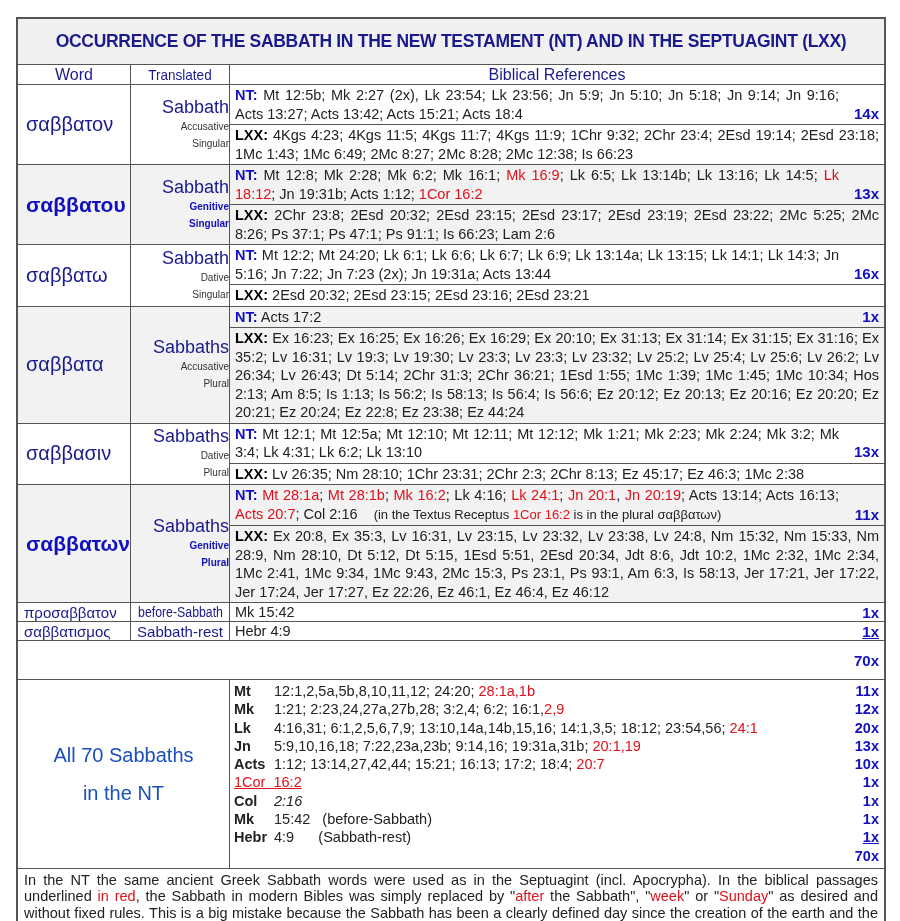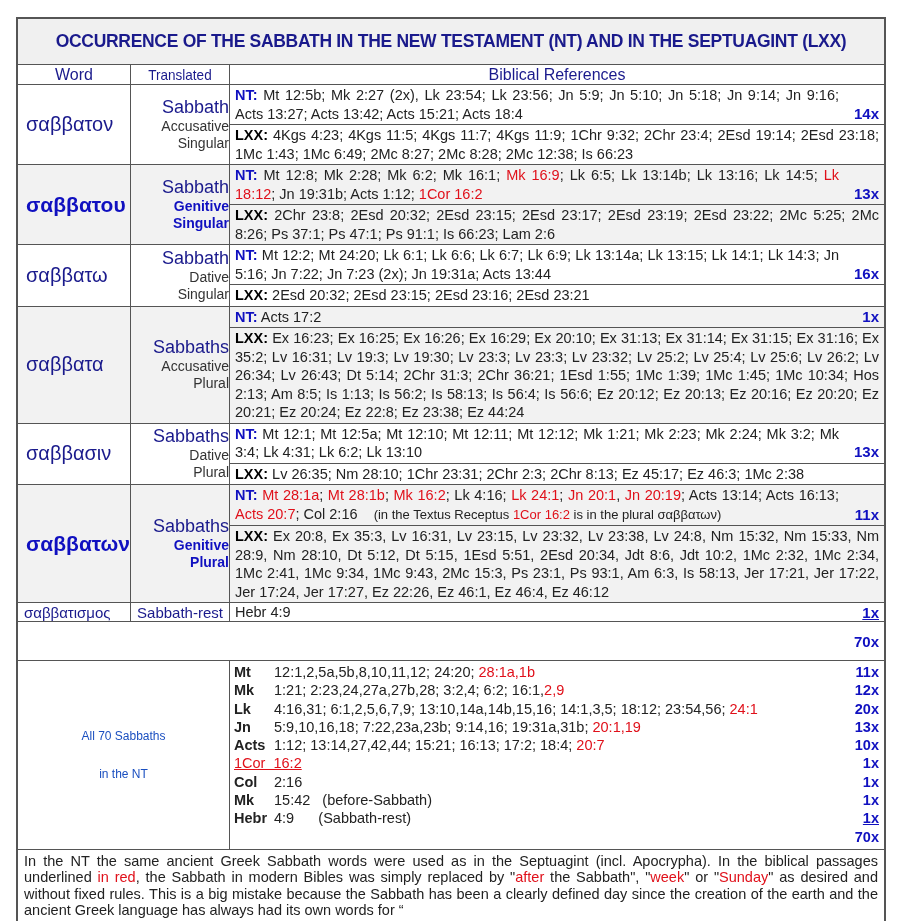--- a/index.html
+++ b/index.html
@@ -7,40 +7,40 @@
   .frame { position:absolute; left:16px; top:17px; width:868px; border:1px solid #555; }
   table.main { border-collapse:collapse; width:100%; table-layout:fixed; }
   table.main td { border:1px solid #555; padding:0; vertical-align:middle; }
   .title { background:#f0f0f0; height:45px; text-align:center; color:#1a1a8c; font-weight:bold; font-size:17.5px; letter-spacing:-0.3px; }
   .hdr td { height:19px; text-align:center; color:#1a1a8c; font-size:16px; }
   .hdr .translated { font-size:15px; transform:scaleX(0.9); }
   .word { color:#1a1a8c; font-size:20px; padding-left:8px !important; text-align:left; }
   .word.bold { font-weight:bold; color:#1010c0; font-size:21px; }
   .trans { text-align:right; line-height:17px; }
   .trans .en { color:#1a1a8c; font-size:18px; display:block; line-height:21px; }
-  .trans .case { color:#333; font-size:14px; display:block; }
+  .trans .case { color:#333; font-size:10px; display:block; }
   .trans.bold .case { color:#1010c0; font-weight:bold; }
   .gray { background:#f2f2f2; }
   .refcell { padding:0 !important; }
   .ref { font-size:14.5px; line-height:18.5px; padding:1px 5px 1px 5px; position:relative; text-align:justify; }
   .ref + .ref { border-top:1px solid #555; }
   .ref .lbl-nt { color:#1010c0; font-weight:bold; }
   .ref .lbl-lxx { font-weight:bold; color:#000000; }
   .ref .count { position:absolute; right:5px; bottom:1px; color:#1010c0; font-weight:bold; font-size:15px; }
   .red { color:#e0101a; }
   .redplain { color:#e0101a; }
   .small-word { font-size:15px; color:#1a1a8c; padding-left:6px !important; }
   .small-trans { font-size:14px; color:#1a1a8c; text-align:center; }
   .small-trans.tight { transform:scaleX(0.88); }
   .plain-ref { font-size:14.5px; padding:0 5px !important; position:relative; height:18px; }
   .plain-ref .count { position:absolute; right:5px; top:1px; color:#1010c0; font-weight:bold; font-size:15px; }
   .ul-count { text-decoration:underline; }
   .total-row td { height:38px; vertical-align:top; }
   .total-row .count { float:right; color:#1010c0; font-weight:bold; font-size:15px; margin-right:5px; margin-top:0px; }
-  .summary-left { text-align:center; color:#1a4fc0; font-size:12px; line-height:38px; }
+  .summary-left { text-align:center; color:#1a4fc0; font-size:20px; line-height:38px; }
   .summary-right { padding:2px 5px 3px 4px !important; vertical-align:top !important; }
   .srow { display:flex; font-size:14.5px; line-height:18.3px; }
   .srow .book { width:40px; font-weight:bold; }
   .srow .book.redbook { color:#e0101a; text-decoration:underline; font-weight:normal; }
   .srow .vv { flex:1; }
   .srow .cnt { color:#1010c0; font-weight:bold; width:40px; text-align:right; }
   .note { font-size:14.5px; line-height:16.5px; padding:3px 6px 4px 6px !important; text-align:justify; }
 </style>
 </head>
 <body>
@@ -132,20 +132,28 @@
             <span class="case">Genitive</span>
             <span class="case">Plural</span>
           </td>
           <td class="refcell">
             <div class="ref" style="padding-right: 45px;"><span class="lbl-nt">NT:</span> <span class="red">Mt 28:1a</span><span style="white-space: pre-wrap;">; </span><span class="red">Mt 28:1b</span><span style="white-space: pre-wrap;">; </span><span class="red">Mk 16:2</span><span style="white-space: pre-wrap;">; Lk 4:16; </span><span class="red">Lk 24:1</span><span style="white-space: pre-wrap;">; </span><span class="red">Jn 20:1</span><span style="white-space: pre-wrap;">, </span><span class="red">Jn 20:19</span><span style="white-space: pre-wrap;">; Acts 13:14; Acts 16:13; </span><span class="red">Acts 20:7</span><span style="white-space: pre-wrap;">; Col 2:16    </span><span style="font-size: 13px;">(in the Textus Receptus </span><span class="red" style="font-size: 13px;">1Cor 16:2</span><span style="font-size: 13px;"> is in the plural σαββατων)</span><span class="count">11x</span></div>
             <div class="ref"><span class="lbl-lxx">LXX:</span> <span>Ex 20:8, Ex 35:3, Lv 16:31, Lv 23:15, Lv 23:32, Lv 23:38, Lv 24:8, Nm 15:32, Nm 15:33, Nm 28:9, Nm 28:10, Dt 5:12, Dt 5:15, 1Esd 5:51, 2Esd 20:34, Jdt 8:6, Jdt 10:2, 1Mc 2:32, 1Mc 2:34, 1Mc 2:41, 1Mc 9:34, 1Mc 9:43, 2Mc 15:3, Ps 23:1, Ps 93:1, Am 6:3, Is 58:13, Jer 17:21, Jer 17:22, Jer 17:24, Jer 17:27, Ez 22:26, Ez 46:1, Ez 46:4, Ez 46:12</span></div>
           </td>
         </tr>
       </tbody>
     <tbody>
+        <tr>
+      <td class="small-word">προσαββατον</td>
+      <td class="small-trans tight">before-Sabbath</td>
+      <td class="plain-ref">
+        <span>Mk 15:42</span>
+        <span class="count">1x</span>
+      </td>
+    </tr>
     <tr>
       <td class="small-word">σαββατισμος</td>
       <td class="small-trans" style="font-size:15px">Sabbath-rest</td>
       <td class="plain-ref">
         <span>Hebr 4:9</span>
         <span class="count ul-count">1x</span>
       </td>
     </tr>
     <tr class="total-row">
       <td colspan="3">
@@ -184,21 +192,21 @@
                 <span class="vv" style="white-space: pre-wrap;"><span style="white-space: pre-wrap;">1:12; 13:14,27,42,44; 15:21; 16:13; 17:2; 18:4; </span><span class="red">20:7</span></span>
                 <span class="cnt">10x</span>
               </div>
               <div class="srow">
                 <span class="book redbook" style="width: auto; white-space: pre;">1Cor  16:2</span>
                 <span class="vv" style="white-space: pre-wrap;"></span>
                 <span class="cnt">1x</span>
               </div>
               <div class="srow">
                 <span class="book">Col</span>
-                <span class="vv" style="white-space: pre-wrap;"><span style="white-space: pre-wrap;">2:16</span></span>
+                <span class="vv" style="white-space: pre-wrap; font-style: italic;"><span style="white-space: pre-wrap;">2:16</span></span>
                 <span class="cnt">1x</span>
               </div>
               <div class="srow">
                 <span class="book">Mk</span>
                 <span class="vv" style="white-space: pre-wrap;"><span style="white-space: pre-wrap;">15:42   (before-Sabbath)</span></span>
                 <span class="cnt">1x</span>
               </div>
               <div class="srow">
                 <span class="book">Hebr</span>
                 <span class="vv" style="white-space: pre-wrap;"><span style="white-space: pre-wrap;">4:9      (Sabbath-rest)</span></span>

